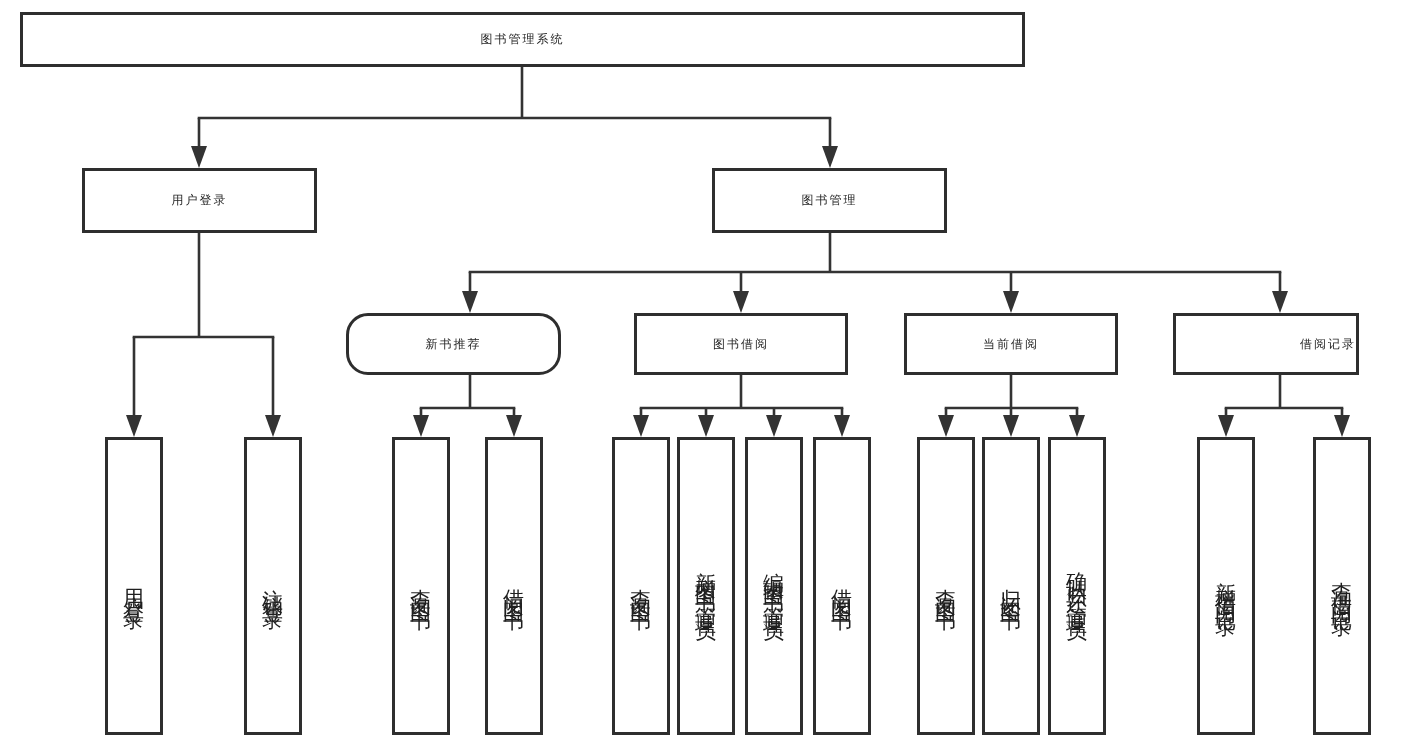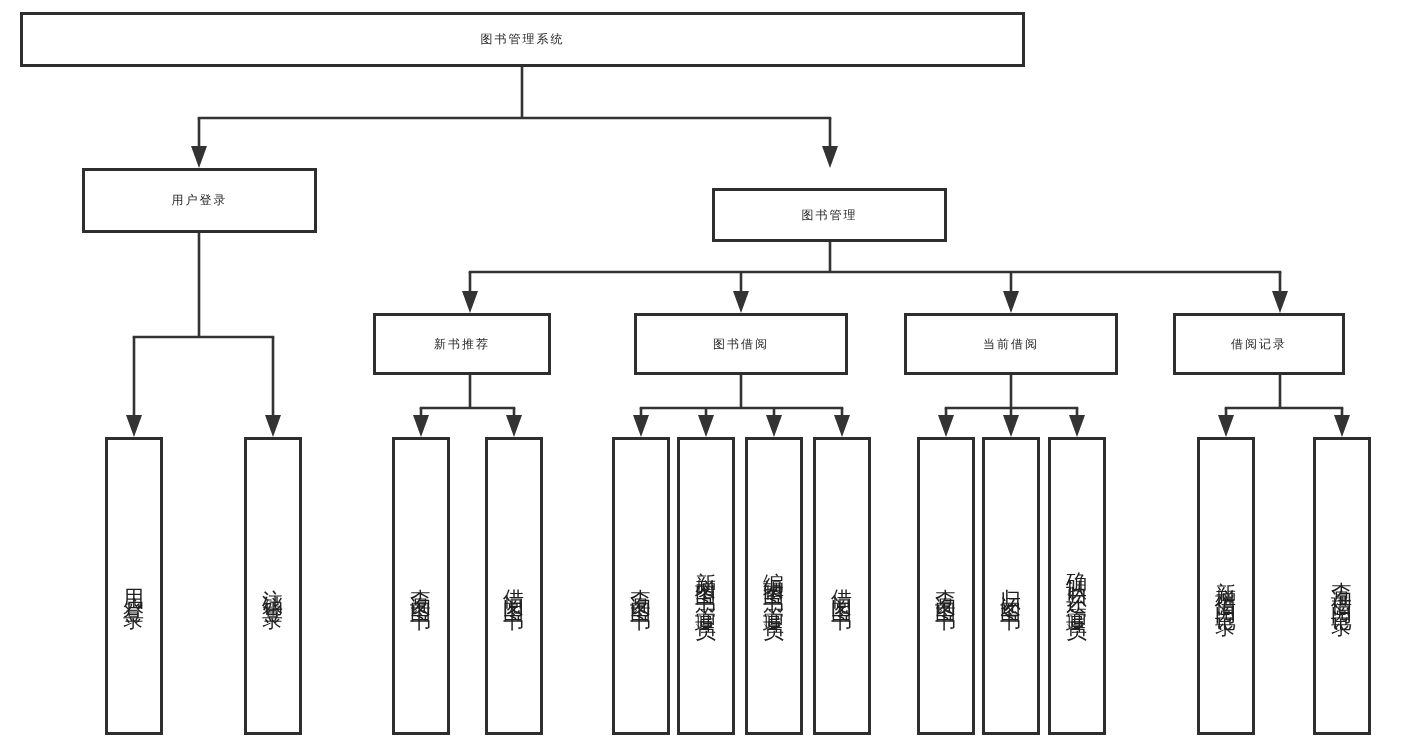--- a/index.html
+++ b/index.html
@@ -41,27 +41,27 @@
     z-index: 2;
   }
   .h-label {
     font-size: 12px;
     letter-spacing: 2px;
     white-space: nowrap;
   }
 
   .box-root { left: 20px;  top: 12px;  width: 1005px; height: 55px; }
   .lv2-user { left: 82px;  top: 168px; width: 235px;  height: 65px; }
-  .lv2-book { left: 712px; top: 168px; width: 235px;  height: 54px; margin-top: 20px; }
+  .lv2-book { left: 712px; top: 168px; width: 235px;  height: 65px; }
 
   .lv3 { top: 313px; height: 62px; }
-  .lv3-recommend { left: 373px;  width: 178px; }
+  .lv3-recommend { left: 346px;  width: 215px; border-radius: 22px; }
   .lv3-borrow    { left: 634px;  width: 214px; }
   .lv3-current   { left: 904px;  width: 214px; }
-  .lv3-records   { left: 1173px; width: 172px; }
+  .lv3-records   { left: 1173px; width: 186px; justify-content: flex-end; }
 
   .leaf { top: 437px; width: 58px; height: 298px; }
   .v-label {
     writing-mode: vertical-rl;
     text-orientation: mixed;
     font-size: 21px;
     letter-spacing: 7px;
     line-height: 1;
     white-space: nowrap;
   }

